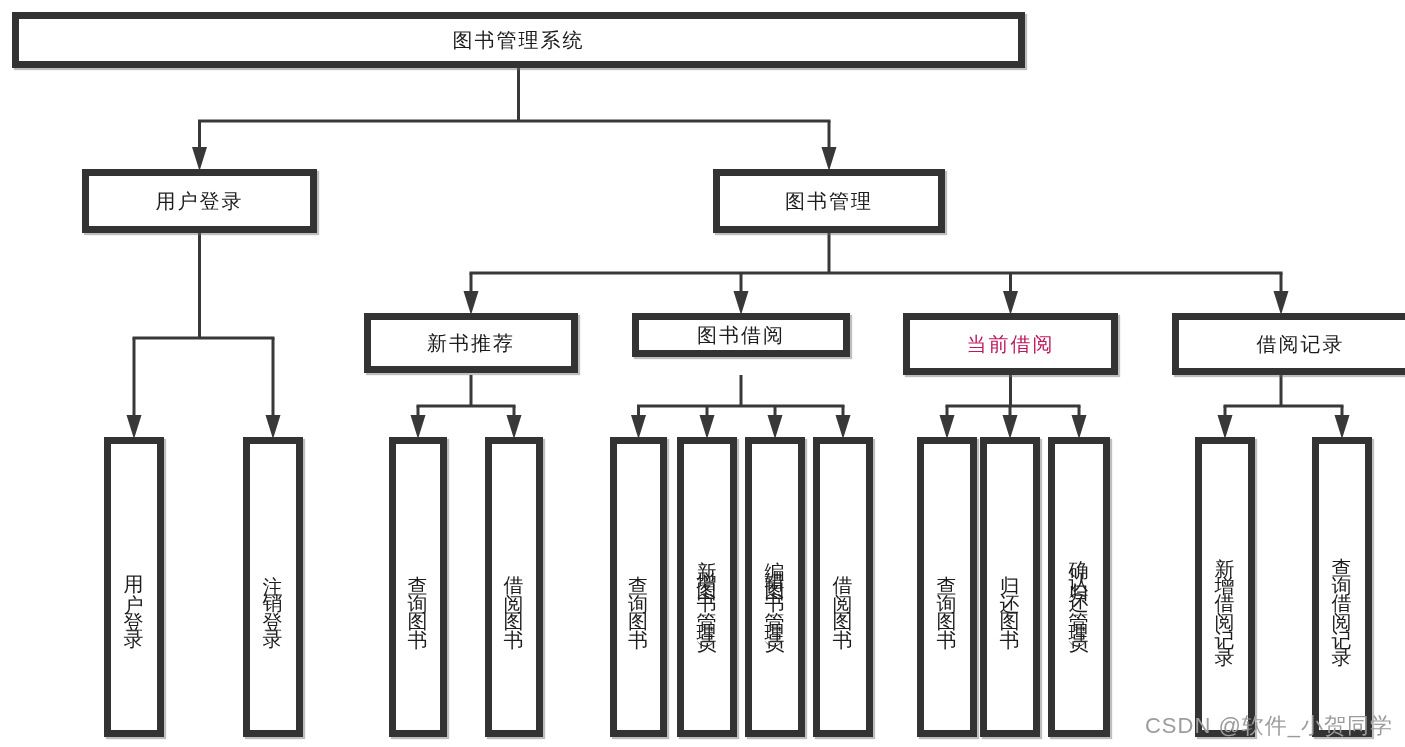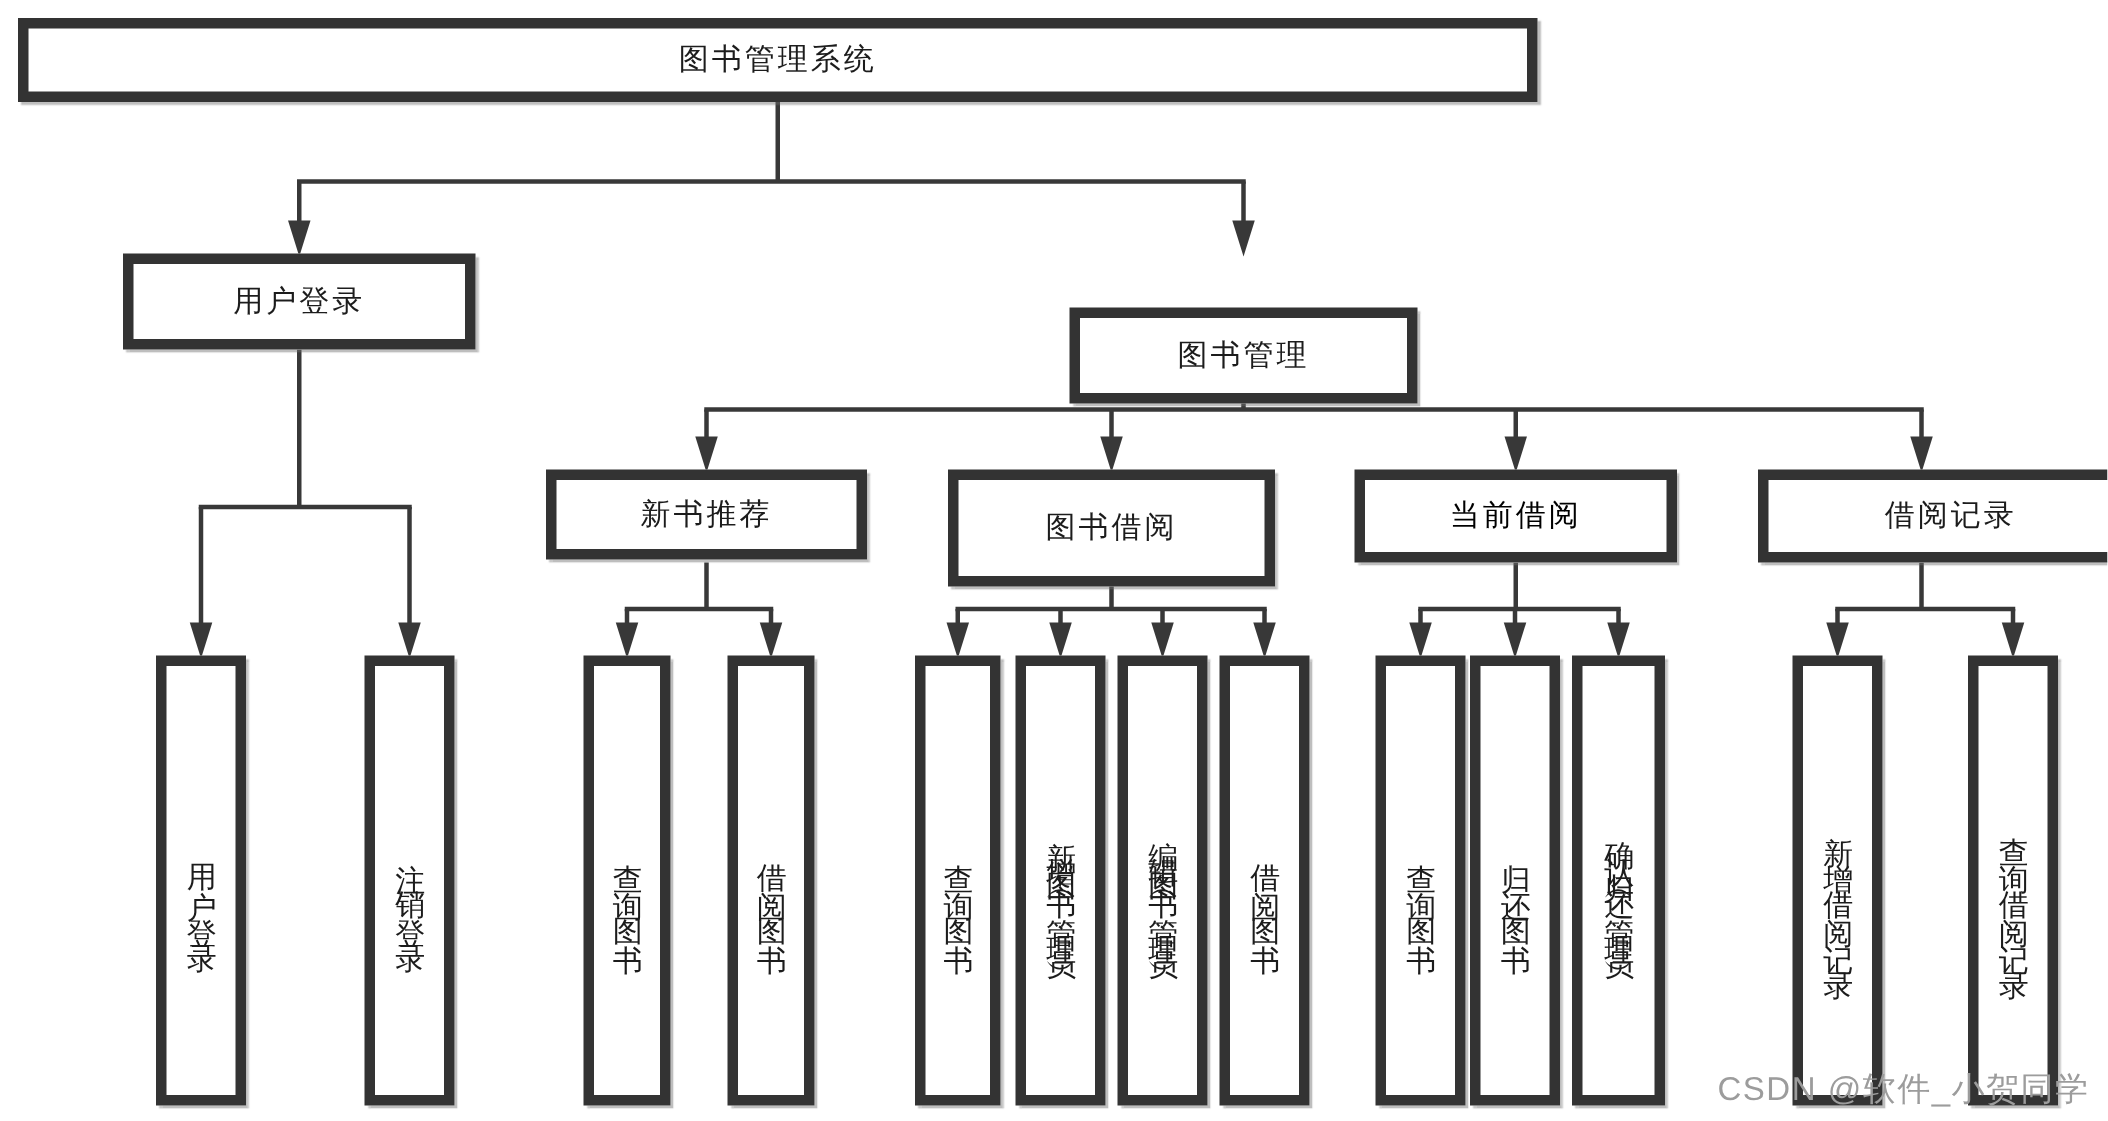--- a/index.html
+++ b/index.html
@@ -114,31 +114,31 @@
       <line x1="1342" y1="406" x2="1342" y2="417" stroke="#383838" stroke-width="3"></line>
       <polygon points="1334.5,415 1349.5,415 1342,439" fill="#383838"></polygon>
     </svg>
   <div id="nodes-layer">
       <div class="node horizontal" style="left: 12px; top: 12px; width: 1013px; height: 56px; border-color: rgb(51, 51, 51);">
         <span class="label" style="color: rgb(28, 28, 28);">图书管理系统</span>
       </div>
       <div class="node horizontal" style="left: 82px; top: 169px; width: 235px; height: 64px; border-color: rgb(51, 51, 51);">
         <span class="label" style="color: rgb(28, 28, 28);">用户登录</span>
       </div>
-      <div class="node horizontal" style="left: 713px; top: 169px; width: 232px; height: 64px; border-color: rgb(51, 51, 51); margin-top: 36px;">
+      <div class="node horizontal" style="left: 713px; top: 169px; width: 232px; height: 64px; border-color: rgb(51, 51, 51);">
         <span class="label" style="color: rgb(28, 28, 28);">图书管理</span>
       </div>
       <div class="node horizontal" style="left: 364px; top: 313px; width: 214px; height: 60px; border-color: rgb(51, 51, 51);">
         <span class="label" style="color: rgb(28, 28, 28);">新书推荐</span>
       </div>
-      <div class="node horizontal" style="left: 632px; top: 313px; width: 218px; height: 78px; border-color: rgb(51, 51, 51);">
+      <div class="node horizontal" style="left: 632px; top: 313px; width: 218px; height: 44px; border-color: rgb(51, 51, 51);">
         <span class="label" style="color: rgb(28, 28, 28);">图书借阅</span>
       </div>
       <div class="node horizontal" style="left: 903px; top: 313px; width: 215px; height: 62px; border-color: rgb(51, 51, 51);">
-        <span class="label" style="color: #000000;">当前借阅</span>
+        <span class="label" style="color: #be185d;">当前借阅</span>
       </div>
       <div class="node horizontal" style="left: 1172px; top: 313px; width: 257px; height: 62px; border-color: rgb(51, 51, 51);">
         <span class="label" style="color: rgb(28, 28, 28);">借阅记录</span>
       </div>
       <div class="node vertical" style="left: 104px; top: 437px; width: 60px; height: 300px; border-color: rgb(51, 51, 51);">
         <span class="label" style="color: rgb(28, 28, 28); letter-spacing: 18px; transform: translateY(9px);">用户登录</span>
       </div>
       <div class="node vertical" style="left: 243px; top: 437px; width: 60px; height: 300px; border-color: rgb(51, 51, 51);">
         <span class="label" style="color: rgb(28, 28, 28); letter-spacing: 18px; transform: translateY(9px);">注销登录</span>
       </div>

